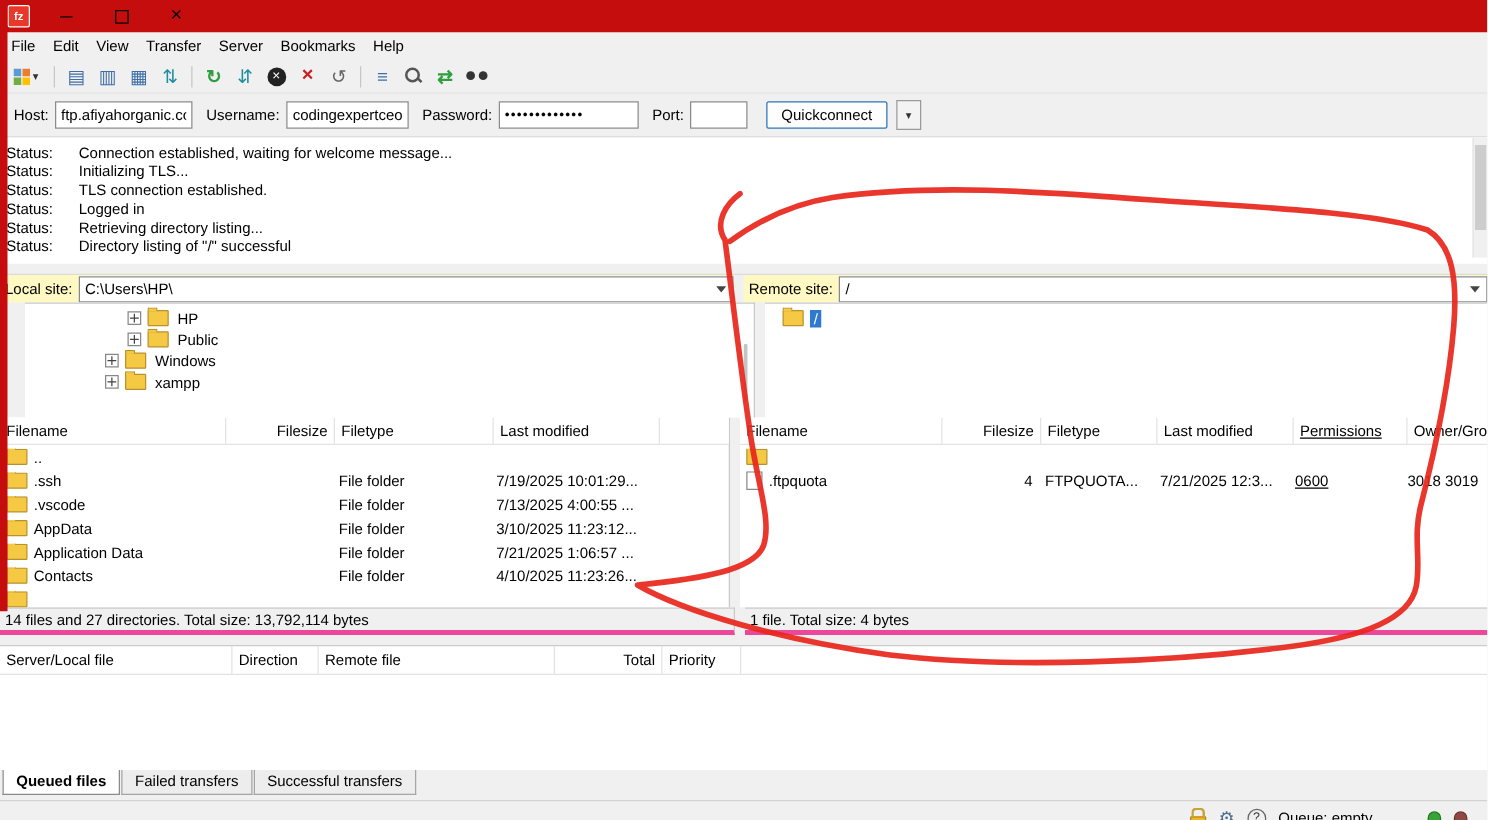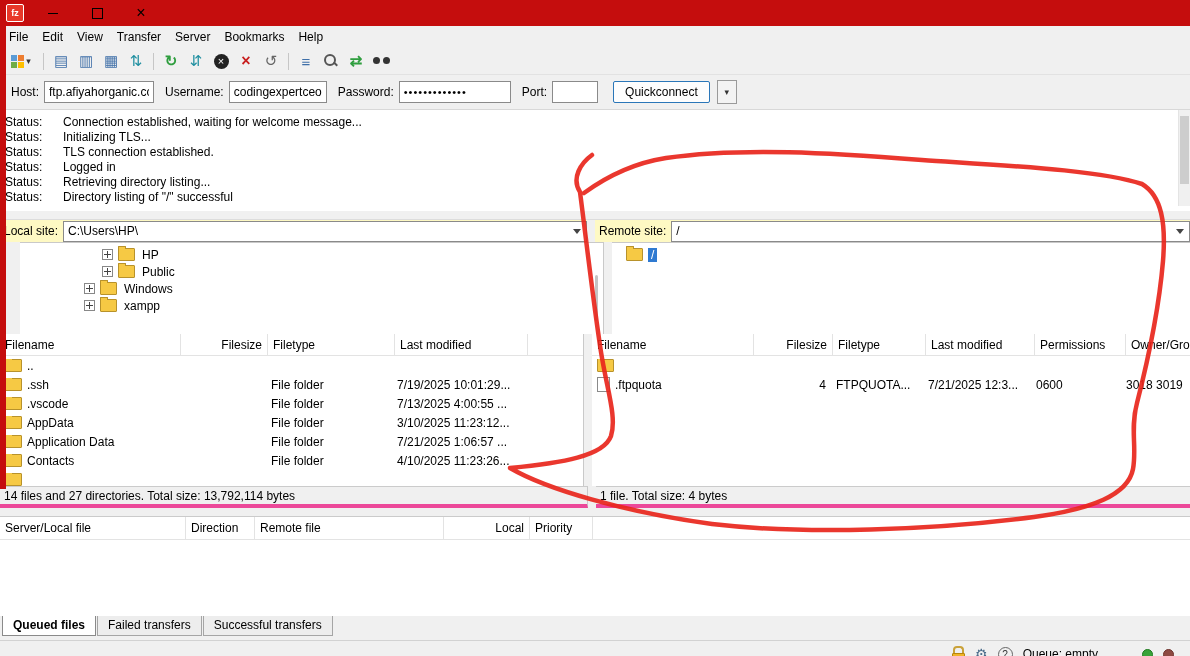--- a/index.html
+++ b/index.html
@@ -96,21 +96,21 @@
   #lists .lp,#lists .rp{background:#fff;display:flex;flex-direction:column;}
   #lists .lp{border-right:1px solid #c9c9c9;}
   .lhead{height:21px;flex:none;display:flex;border-bottom:1px solid #e3e3e3;background:#fff;}
   .hcell{display:flex;align-items:center;padding:0 5px;border-right:1px solid #e3e3e3;white-space:nowrap;overflow:hidden;flex:none;}
   .hfill{flex:1;border-right:none;}
   .rowsarea{flex:1;overflow:hidden;}
   .frow{height:19px;display:flex;align-items:center;}
   .cell{display:flex;align-items:center;padding:0 5px;white-space:nowrap;overflow:hidden;flex:none;}
   .ralign{justify-content:flex-end;}
   .w-lname{width:170px;}.w-lsize{width:76px;}.w-ltype{width:116px;}.w-lmod{width:122px;}
-  .w-rname{width:151px;}.w-rsize{width:68px;}.w-rtype{width:82px;}.w-rmod{width:98px;}.w-rperm{width:80px;}.w-rowner{width:100px;}
+  .w-rname{width:151px;}.w-rsize{width:68px;}.w-rtype{width:82px;}.w-rmod{width:98px;}.w-rperm{width:80px;text-decoration:underline;}.w-rowner{width:100px;}
 
   #panel-status{height:22px;}
   #panel-status .lp,#panel-status .rp{background:#f0f0f0;border-top:1px solid #cbcbcb;border-bottom:4px solid #ec4899;display:flex;align-items:center;padding-left:4px;white-space:nowrap;overflow:hidden;}
   #panel-status .lp{border-right:1px solid #c9c9c9;}
 
   
   #queue-head{height:22px;background:#fff;display:flex;border-top:1px solid #cbcbcb;border-bottom:1px solid #e3e3e3;}
   .w-q1{width:175px;}.w-q2{width:58px;}.w-q3{width:178px;}.w-q4{width:75px;}.w-q5{width:52px;}.w-q6{width:158px;}
   #queue-body{height:76px;background:#fff;}
   #tabs{height:24px;background:#f0f0f0;display:flex;align-items:flex-start;padding-left:2px;gap:1px;}
@@ -415,21 +415,21 @@
         <span>1 file. Total size: 4 bytes</span>
       </div>
   </div>
 
   <div class="gap"></div>
 
   <div id="queue-head">
     <span class="hcell w-q1">Server/Local file</span>
     <span class="hcell w-q2">Direction</span>
     <span class="hcell w-q3">Remote file</span>
-    <span class="hcell w-q4 ralign">Local</span>
+    <span class="hcell w-q4 ralign">Total</span>
     <span class="hcell w-q5">Priority</span>
     <span class="hcell hfill"></span>
   </div>
   <div id="queue-body"></div>
 
   <div id="tabs">
     <span class="tab active">Queued files</span>
     <span class="tab">Failed transfers</span>
     <span class="tab">Successful transfers</span>
   </div>

